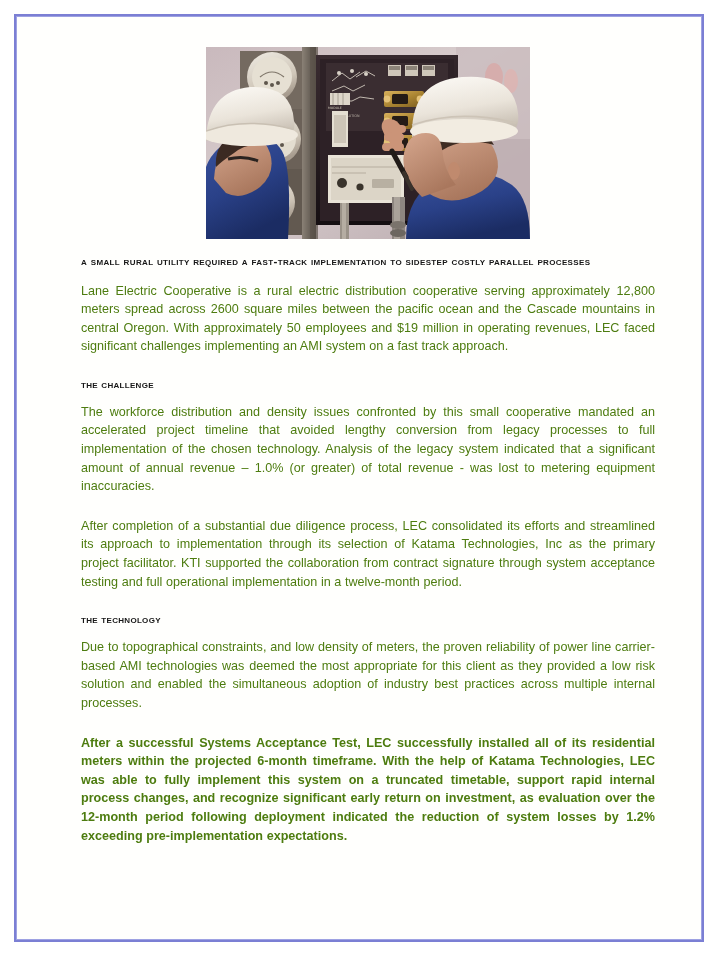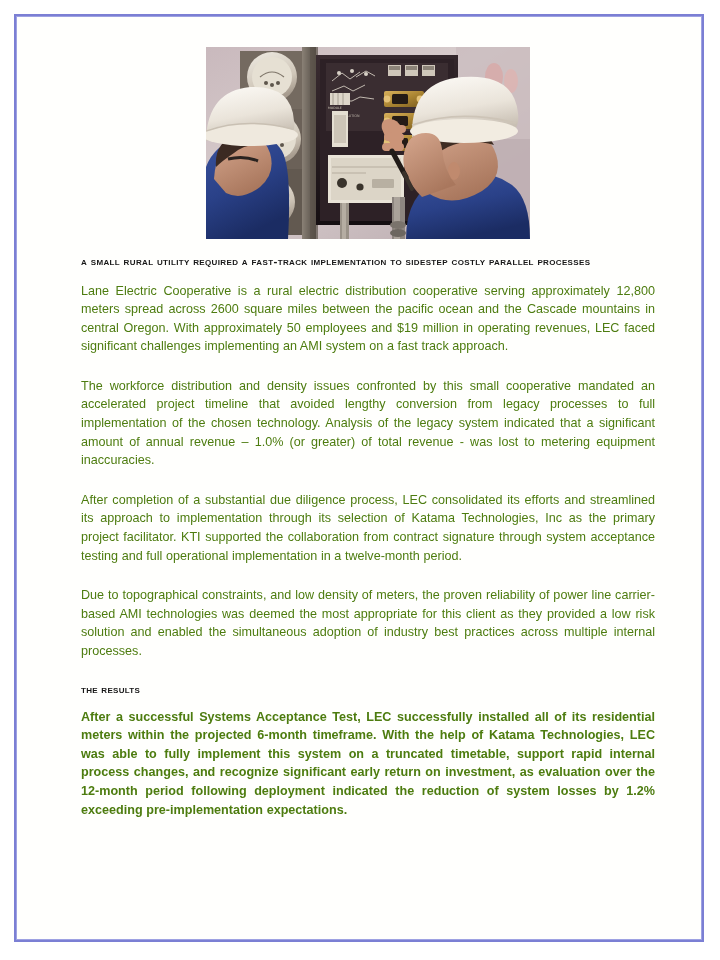--- a/index.html
+++ b/index.html
@@ -329,31 +329,32 @@
             </g>
           </svg>
         </div>
       </div>
 
       <h1 class="doc-title">A Small Rural Utility Required a Fast-track Implementation To Sidestep Costly Parallel Processes</h1>
 
       <p class="body-text">Lane Electric Cooperative is a rural electric distribution cooperative serving approximately 12,800 meters spread across 2600 square miles between the pacific ocean and the Cascade mountains in central Oregon. With approximately 50 employees and $19 million in operating revenues, LEC faced significant challenges implementing an AMI system on a fast track approach.</p>
 
       <div class="section">
+        <h2 class="section-head">The Challenge</h2>
         <p class="body-text">The workforce distribution and density issues confronted by this small cooperative mandated an accelerated project timeline that avoided lengthy conversion from legacy processes to full implementation of the chosen technology. Analysis of the legacy system indicated that a significant amount of annual revenue – 1.0% (or greater) of total revenue - was lost to metering equipment inaccuracies.</p>
       </div>
 
       <div class="section">
         <p class="body-text">After completion of a substantial due diligence process, LEC consolidated its efforts and streamlined its approach to implementation through its selection of Katama Technologies, Inc as the primary project facilitator. KTI supported the collaboration from contract signature through system acceptance testing and full operational implementation in a twelve-month period.</p>
       </div>
 
       <div class="section">
+        <h2 class="section-head">The Technology</h2>
         <p class="body-text">Due to topographical constraints, and low density of meters, the proven reliability of power line carrier-based AMI technologies was deemed the most appropriate for this client as they provided a low risk solution and enabled the simultaneous adoption of industry best practices across multiple internal processes.</p>
       </div>
 
       <div class="section">
-        <h2 class="section-head">The Results</h2>
         <p class="body-text tight">After a successful Systems Acceptance Test, LEC successfully installed all of its residential meters within the projected 6-month timeframe. With the help of Katama Technologies, LEC was able to fully implement this system on a truncated timetable, support rapid internal process changes, and recognize significant early return on investment, as evaluation over the 12-month period following deployment indicated the reduction of system losses by 1.2% exceeding pre-implementation expectations.</p>
       </div>
 
     </div>
   </div>
 </div>
 
 </body></html>

